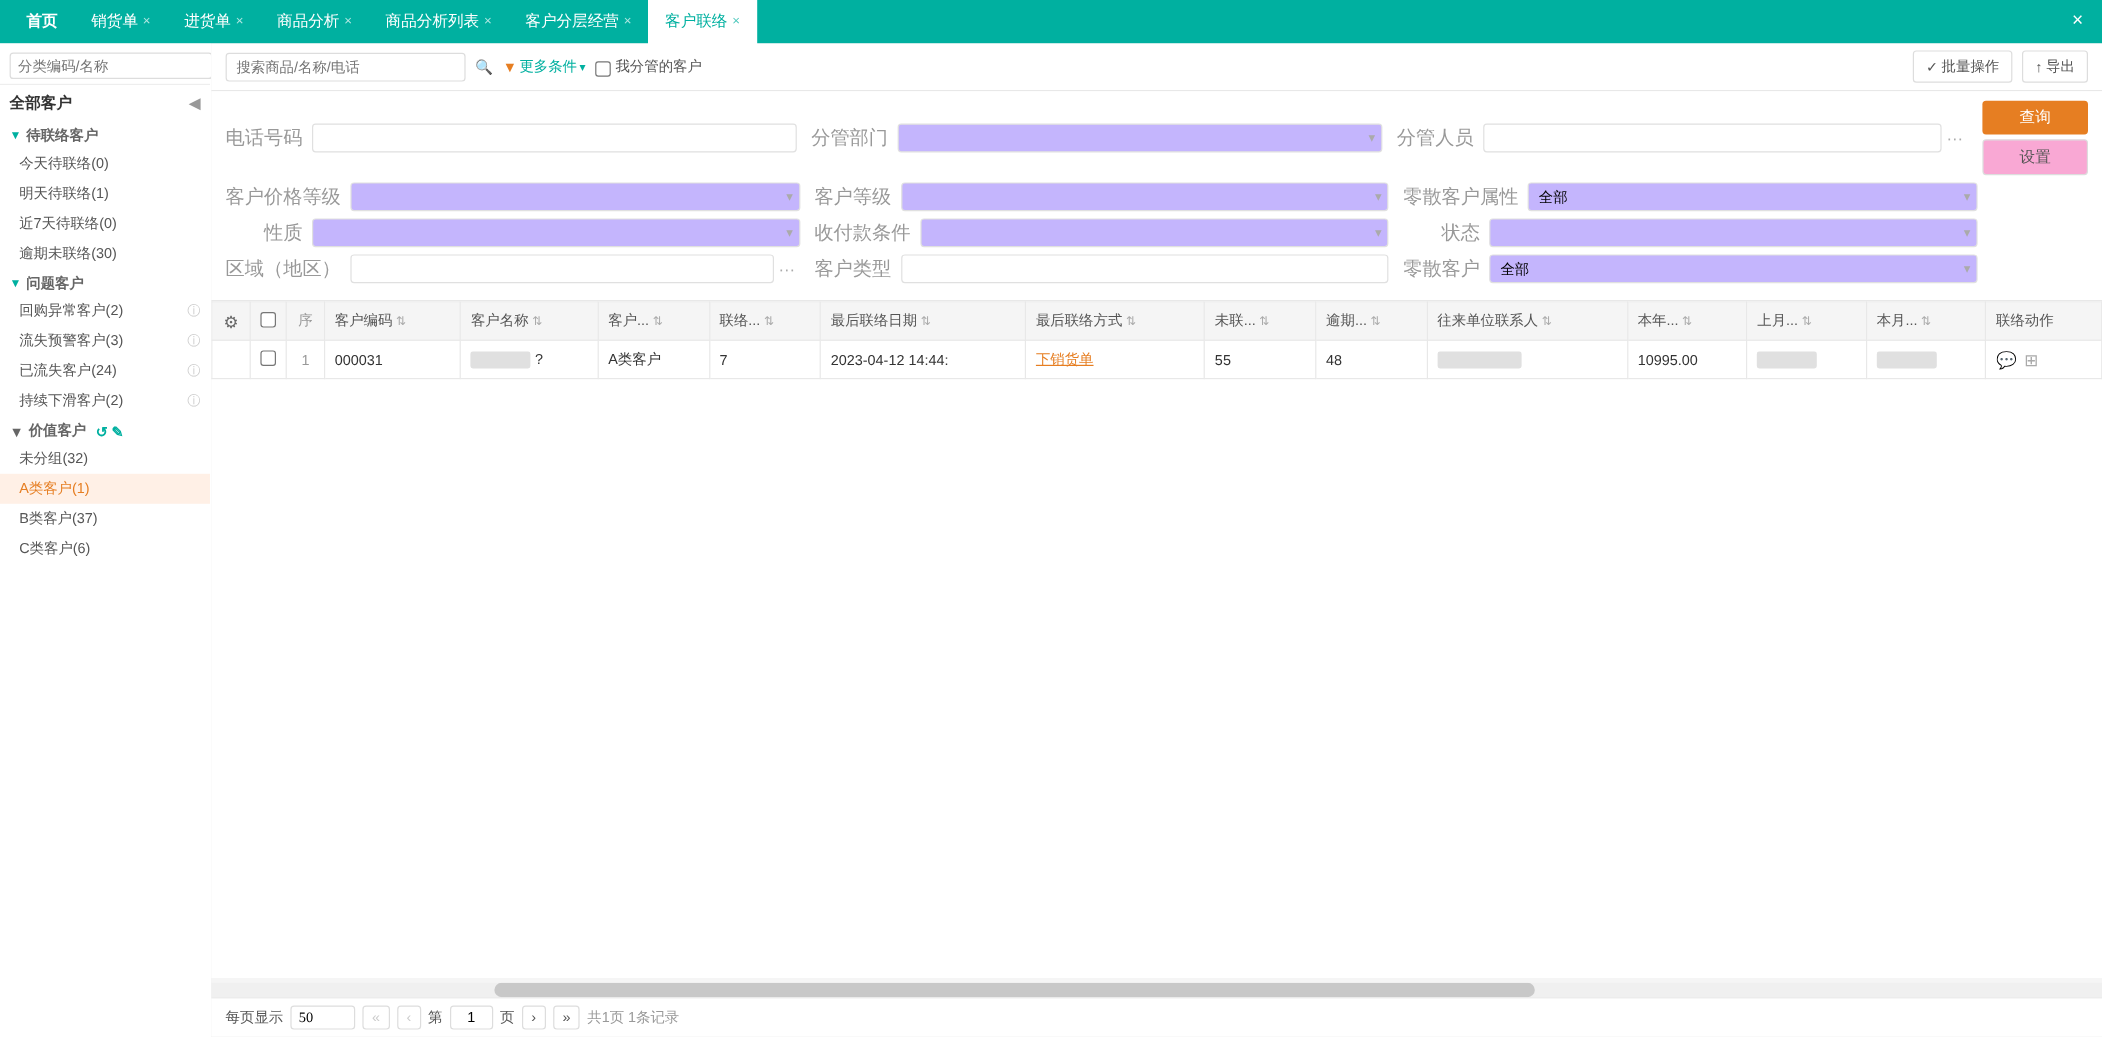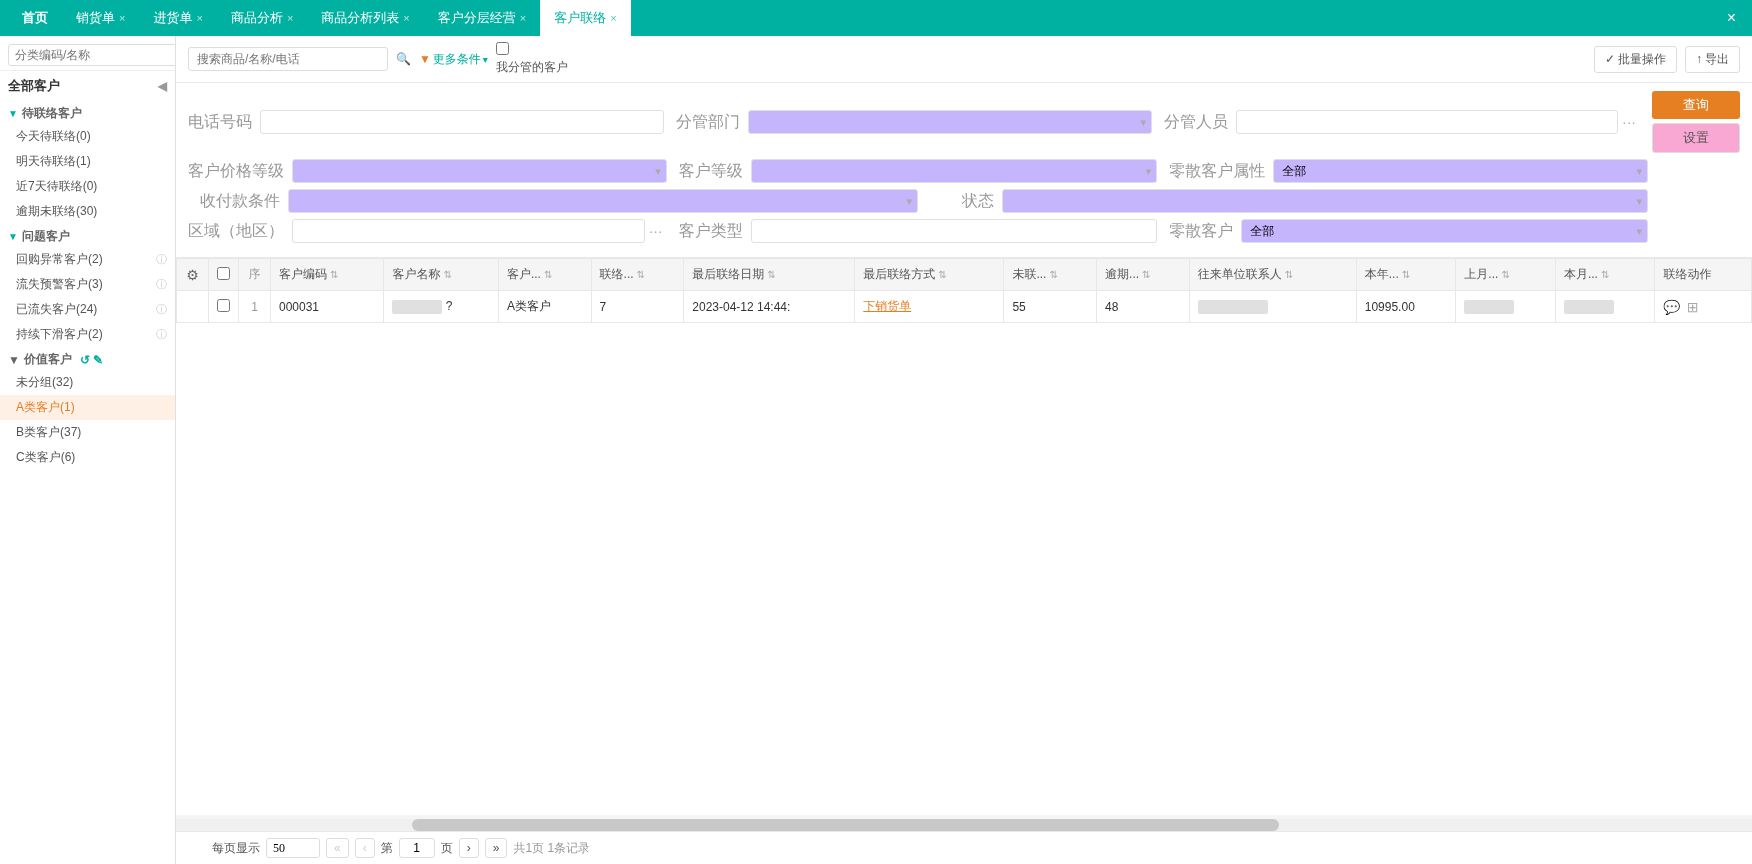--- a/index.html
+++ b/index.html
@@ -188,25 +188,24 @@
     .filter-more {
       color: #00b0a0;
       cursor: pointer;
       display: flex;
       align-items: center;
       gap: 2px;
       font-size: 12px;
     }
     .filter-checkbox {
       display: flex;
-      align-items: flex-start;
+      align-items: flex-end;
       gap: 4px;
       font-size: 12px;
       color: #555;
-      flex-direction: column;
     }
     .filter-right {
       margin-left: auto;
       display: flex;
       gap: 8px;
       align-items: center;
     }
     .btn-batch {
       border: 1px solid #ddd;
       background: #fff;
@@ -380,21 +379,20 @@
       display: flex;
       align-items: center;
       justify-content: space-between;
     }
     .pagination {
       display: flex;
       align-items: center;
       gap: 6px;
       font-size: 12px;
       color: #555;
-      margin-left: 24px;
     }
     .page-size-label {
       color: #555;
       font-size: 12px;
     }
     .page-size-select {
       border: 1px solid #ddd;
       border-radius: 3px;
       padding: 2px 28px 2px 6px;
       font-size: 12px;
@@ -648,20 +646,26 @@
         <div class="filter-cell">
           <span class="filter-label">零散客户属性</span>
           <div class="select-wrapper">
             <select><option value="全部">全部</option></select>
           </div>
         </div>
         <div style="margin-left:12px;width:80px;"></div>
       </div>
 
       <div class="filter-row">
+        <div class="filter-cell">
+          <span class="filter-label">性质</span>
+          <div class="select-wrapper">
+            <select><option value=""></option></select>
+          </div>
+        </div>
         <div class="filter-cell-spacer"></div>
         <div class="filter-cell">
           <span class="filter-label">收付款条件</span>
           <div class="select-wrapper">
             <select><option value=""></option></select>
           </div>
         </div>
         <div class="filter-cell-spacer"></div>
         <div class="filter-cell">
           <span class="filter-label">状态</span>

